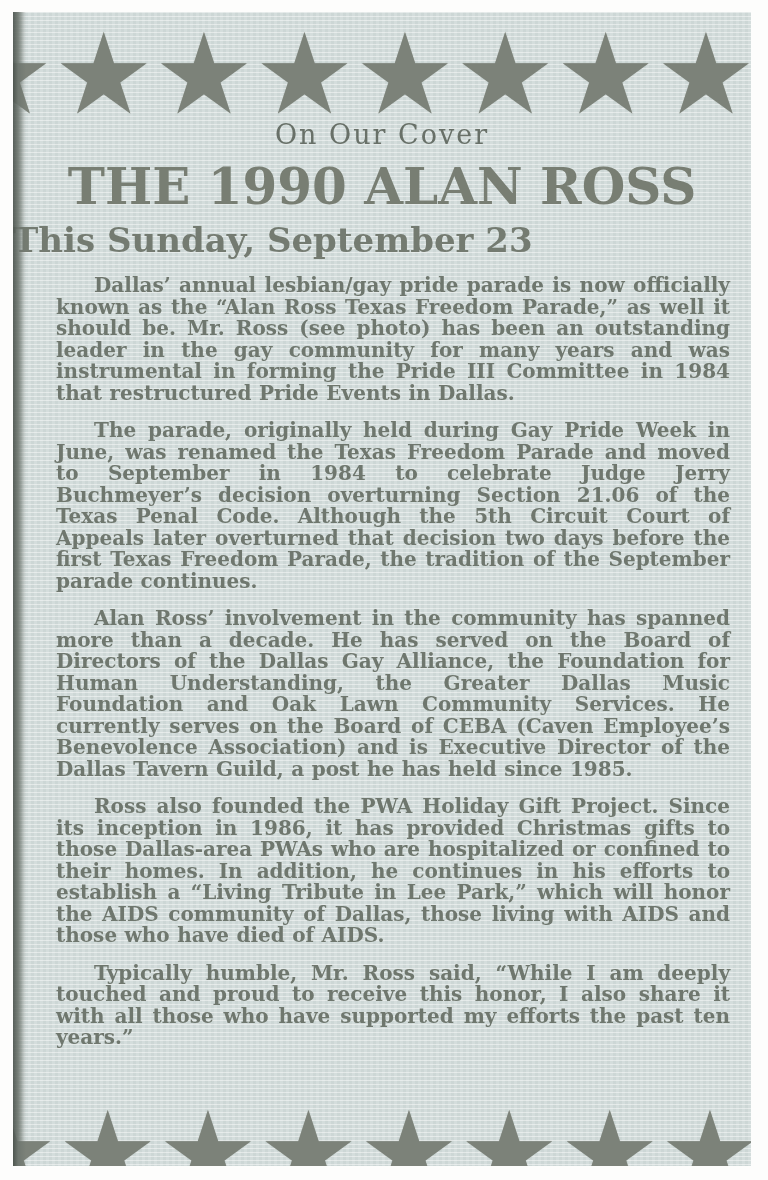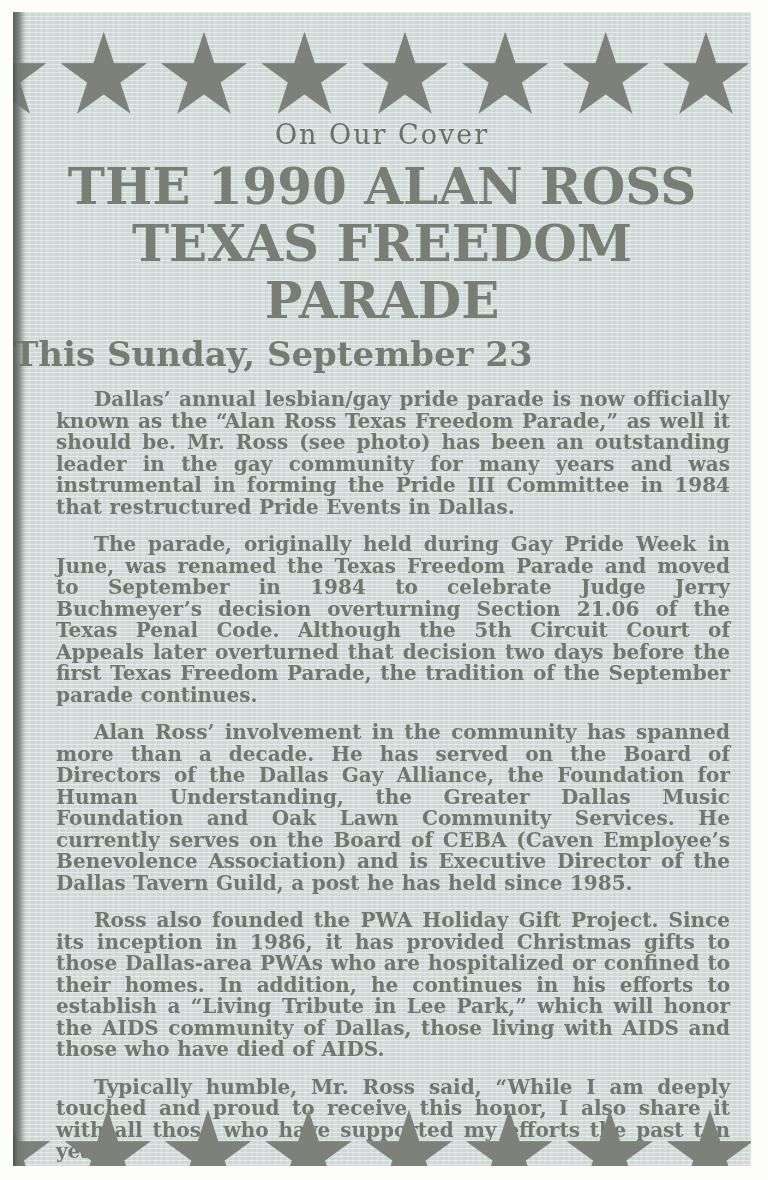--- a/index.html
+++ b/index.html
@@ -123,21 +123,20 @@
       <span class="star">★</span>
       <span class="star">★</span>
       <span class="star">★</span>
       <span class="star">★</span>
     </div>
 
     <div class="kicker">On Our Cover</div>
 
     <h1 class="headline">
       <span class="hl">THE 1990 ALAN ROSS</span>
-      <span class="hl">TEXAS FREEDOM PARADE</span>
     </h1>
 
     <div class="subhead">This Sunday, September 23</div>
 
 
     <div class="article">
       <p>Dallas’ annual lesbian/gay pride parade is now officially known as the “Alan Ross Texas Freedom Parade,” as well it should be. Mr. Ross (see photo) has been an outstanding leader in the gay community for many years and was instrumental in forming the Pride III Committee in 1984 that restructured Pride Events in Dallas.</p>
       <p>The parade, originally held during Gay Pride Week in June, was renamed the Texas Freedom Parade and moved to September in 1984 to celebrate Judge Jerry Buchmeyer’s decision overturning Section 21.06 of the Texas Penal Code. Although the 5th Circuit Court of Appeals later overturned that decision two days before the first Texas Freedom Parade, the tradition of the September parade continues.</p>
       <p>Alan Ross’ involvement in the community has spanned more than a decade. He has served on the Board of Directors of the Dallas Gay Alliance, the Foundation for Human Understanding, the Greater Dallas Music Foundation and Oak Lawn Community Services. He currently serves on the Board of CEBA (Caven Employee’s Benevolence Association) and is Executive Director of the Dallas Tavern Guild, a post he has held since 1985.</p>
       <p>Ross also founded the PWA Holiday Gift Project. Since its inception in 1986, it has provided Christmas gifts to those Dallas-area PWAs who are hospitalized or confined to their homes. In addition, he continues in his efforts to establish a “Living Tribute in Lee Park,” which will honor the AIDS community of Dallas, those living with AIDS and those who have died of AIDS.</p>

